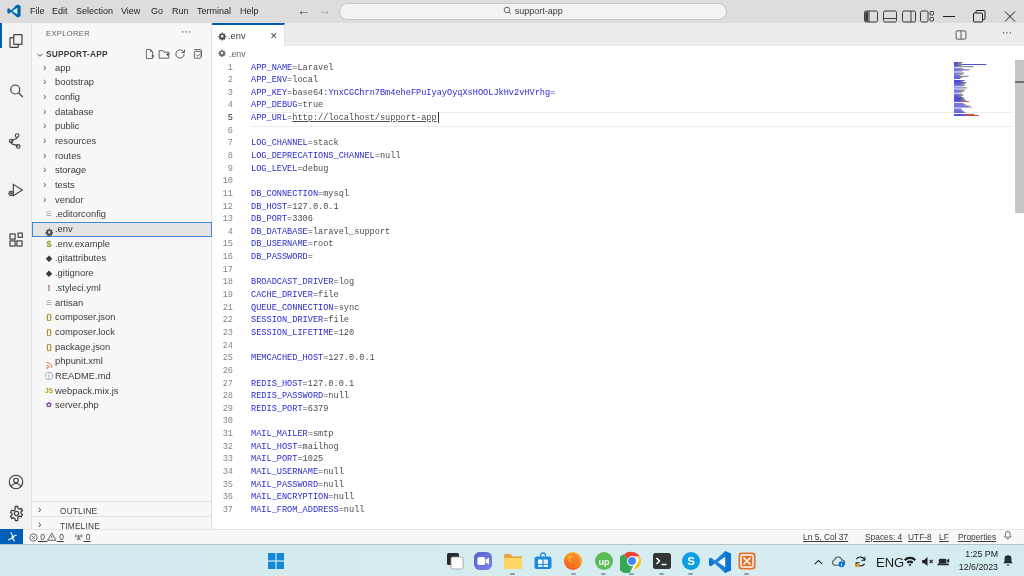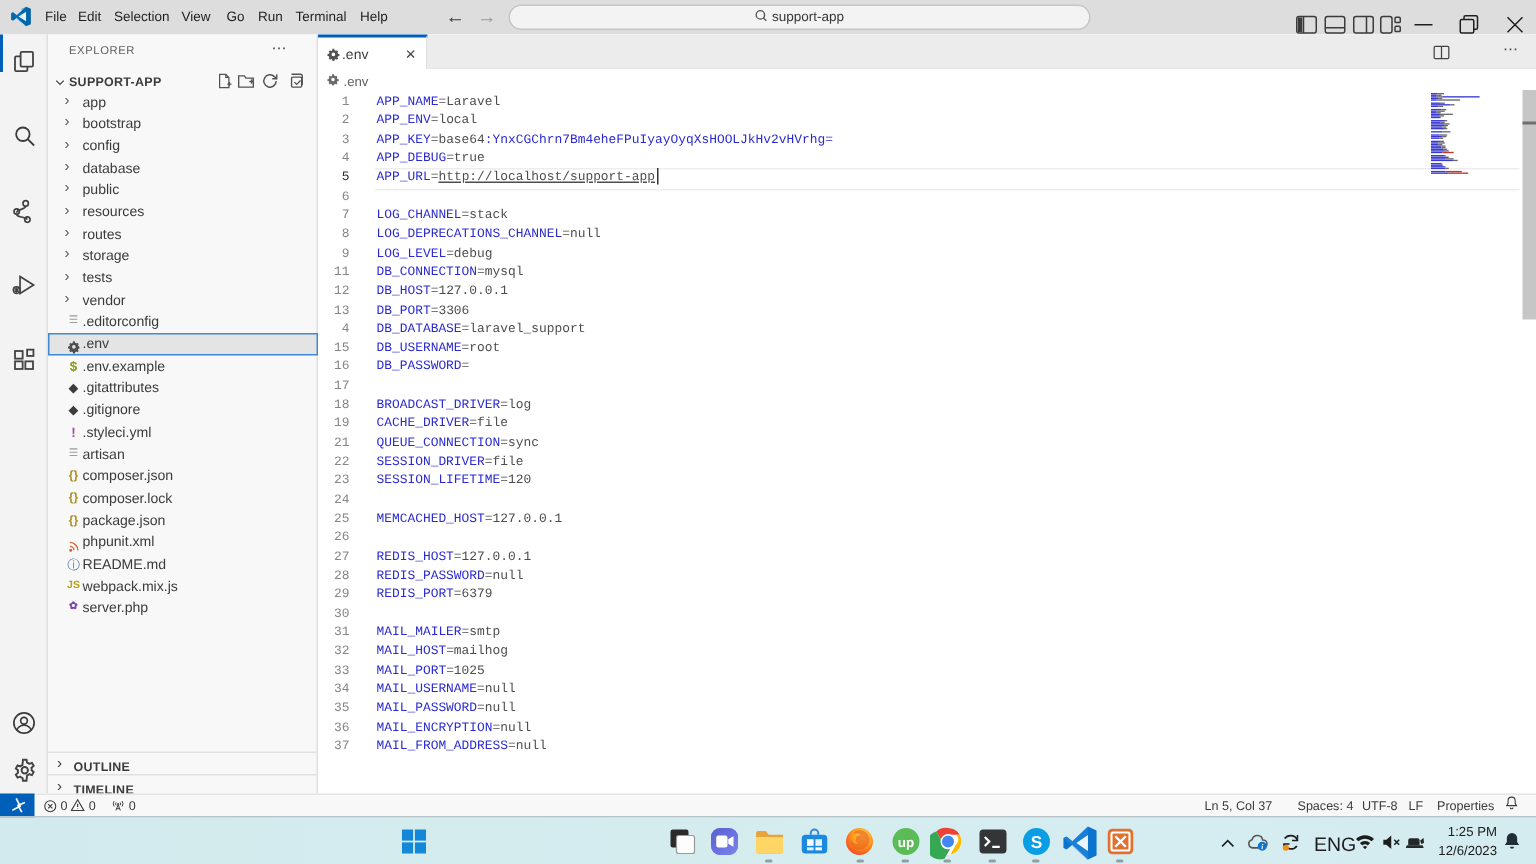--- a/index.html
+++ b/index.html
@@ -25,21 +25,21 @@
 .hicons{position:absolute;top:1px;color:#525252;}
 #tree{position:absolute;left:0;top:37.5px;width:180px;}
 .trow{position:relative;height:14.7px;line-height:14.7px;}
 .trow .chev{position:absolute;left:11px;top:0;font-size:10px;color:#5a5a5a;}
 .trow .tname{position:absolute;left:23px;top:0;font-size:9.4px;color:#3b3b3b;}
 .trow .fi{position:absolute;left:12px;top:0;width:10px;text-align:center;}
 .trow.sel{background:#e4e4e4;outline:1px solid #3f8ad2;outline-offset:-1px;}
 #outline-sec{position:absolute;left:0;top:478px;width:179px;height:15px;border-top:1px solid #e0e0e0;}
 #timeline-sec{position:absolute;left:0;top:493px;width:179px;height:13px;border-top:1px solid #e0e0e0;}
 .secrow .schev{position:absolute;left:6px;top:2px;font-size:10px;color:#3b3b3b;}
-.secrow .sname{position:absolute;left:17px;top:3.5px;font-size:8.3px;font-weight:700;color:#3b3b3b;letter-spacing:0.2px;}
+.secrow .sname{position:absolute;left:28px;top:3.5px;font-size:8.3px;font-weight:400;color:#3b3b3b;letter-spacing:0.2px;}
 
 #editor{position:absolute;left:212px;top:23px;width:812px;height:506px;background:#ffffff;}
 #tabstrip{position:absolute;left:0;top:0;width:812px;height:23px;background:#ececec;border-bottom:1px solid #e8e8e8;}
 #tab1{position:absolute;left:0;top:0;width:73px;height:23px;background:#ffffff;border-top:2px solid #005fb8;border-right:1px solid #e0e0e0;}
 #tab1 .tgear{position:absolute;left:6px;top:7px;}
 #tab1 .tname{position:absolute;left:16px;top:6px;font-size:9.3px;color:#3b3b3b;}
 #tab1 .tclose{position:absolute;left:58px;top:6px;font-size:9px;color:#424242;}
 #edactions{position:absolute;right:10px;top:5px;color:#424242;}
 #breadcrumb{position:absolute;left:0;top:23px;width:812px;height:16px;background:#ffffff;}
 #breadcrumb .bgear{position:absolute;left:6px;top:3px;}
@@ -54,21 +54,21 @@
 .cl.cur .ln{color:#2f2f2f;}
 .cl.cur::after{content:"";position:absolute;left:38px;top:0;width:763px;height:12.65px;border-top:1px solid #ededed;border-bottom:1px solid #ededed;}
 #cursor{position:absolute;left:225.5px;top:89px;width:1px;height:11px;background:#333;}
 #minimap{position:absolute;left:742px;top:38.5px;}
 #vscroll{position:absolute;left:802.5px;top:0px;width:9.5px;height:506px;}
 #vthumb{position:absolute;left:0;top:37px;width:9.5px;height:153px;background:#c6c6c6;}
 #vmark{position:absolute;left:0;top:58px;width:9.5px;height:2px;background:#6f6f6f;}
 
 #statusbar{position:absolute;left:0;top:529px;width:1024px;height:15px;background:#f8f8f8;border-top:1px solid #e5e5e5;font-size:8.4px;color:#3b3b3b;}
 #remote{position:absolute;left:0;top:-1px;width:23px;height:16px;background:#005fb8;}
-.sbitem{position:absolute;top:0;height:15px;line-height:14px;}
+.sbitem{position:absolute;top:0;height:15px;line-height:14px;text-decoration:underline;}
 
 #taskbar{position:absolute;left:0;top:544px;width:1024px;height:32px;background:linear-gradient(90deg,#d2eaed 0%,#d6edf0 55%,#d4ecf0 100%);border-top:1px solid #b7c3c6;}
 .tb{position:absolute;top:4px;width:24px;height:24px;}
 .trayico{position:absolute;color:#1d1d1d;}
 #clock{position:absolute;left:946px;top:3px;width:52px;text-align:right;font-size:8.8px;color:#1b1b1b;line-height:13px;}
 .rundash{position:absolute;top:28px;width:5px;height:2px;border-radius:1px;background:#90a0a6;}
 </style></head>
 <body>
 
 <div id="titlebar">
@@ -335,20 +335,21 @@
  <div id="code">
 <div class="cl"><span class="ln">1</span><span class="ct"><span class="k">APP_NAME</span><span class="v">=Laravel</span></span></div>
 <div class="cl"><span class="ln">2</span><span class="ct"><span class="k">APP_ENV</span><span class="v">=local</span></span></div>
 <div class="cl"><span class="ln">3</span><span class="ct"><span class="k">APP_KEY</span><span class="v">=base64</span><span class="k">:YnxCGChrn7Bm4eheFPuIyayOyqXsHOOLJkHv2vHVrhg=</span></span></div>
 <div class="cl"><span class="ln">4</span><span class="ct"><span class="k">APP_DEBUG</span><span class="v">=true</span></span></div>
 <div class="cl cur"><span class="ln">5</span><span class="ct"><span class="k">APP_URL</span><span class="v">=</span><span class="v u">http://localhost/support-app</span></span></div>
 <div class="cl"><span class="ln">6</span><span class="ct"></span></div>
 <div class="cl"><span class="ln">7</span><span class="ct"><span class="k">LOG_CHANNEL</span><span class="v">=stack</span></span></div>
 <div class="cl"><span class="ln">8</span><span class="ct"><span class="k">LOG_DEPRECATIONS_CHANNEL</span><span class="v">=null</span></span></div>
 <div class="cl"><span class="ln">9</span><span class="ct"><span class="k">LOG_LEVEL</span><span class="v">=debug</span></span></div>
+<div class="cl"><span class="ln">10</span><span class="ct"></span></div>
 <div class="cl"><span class="ln">11</span><span class="ct"><span class="k">DB_CONNECTION</span><span class="v">=mysql</span></span></div>
 <div class="cl"><span class="ln">12</span><span class="ct"><span class="k">DB_HOST</span><span class="v">=127.0.0.1</span></span></div>
 <div class="cl"><span class="ln">13</span><span class="ct"><span class="k">DB_PORT</span><span class="v">=3306</span></span></div>
 <div class="cl"><span class="ln">4</span><span class="ct"><span class="k">DB_DATABASE</span><span class="v">=laravel_support</span></span></div>
 <div class="cl"><span class="ln">15</span><span class="ct"><span class="k">DB_USERNAME</span><span class="v">=root</span></span></div>
 <div class="cl"><span class="ln">16</span><span class="ct"><span class="k">DB_PASSWORD</span><span class="v">=</span></span></div>
 <div class="cl"><span class="ln">17</span><span class="ct"></span></div>
 <div class="cl"><span class="ln">18</span><span class="ct"><span class="k">BROADCAST_DRIVER</span><span class="v">=log</span></span></div>
 <div class="cl"><span class="ln">19</span><span class="ct"><span class="k">CACHE_DRIVER</span><span class="v">=file</span></span></div>
 <div class="cl"><span class="ln">21</span><span class="ct"><span class="k">QUEUE_CONNECTION</span><span class="v">=sync</span></span></div>

